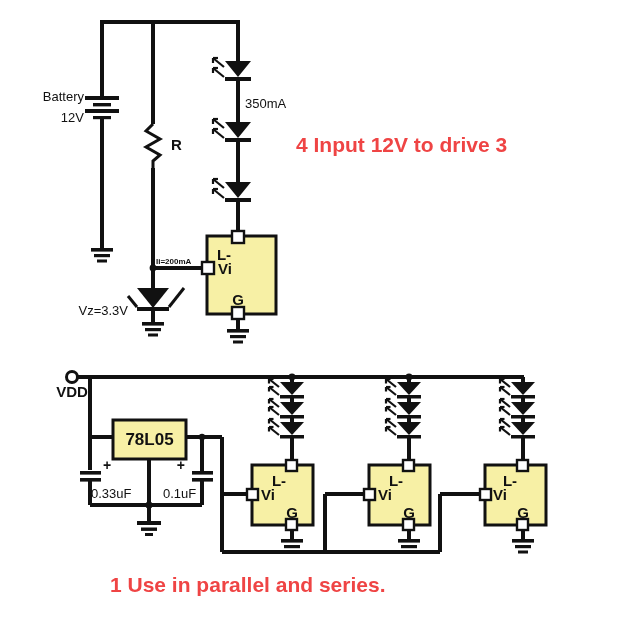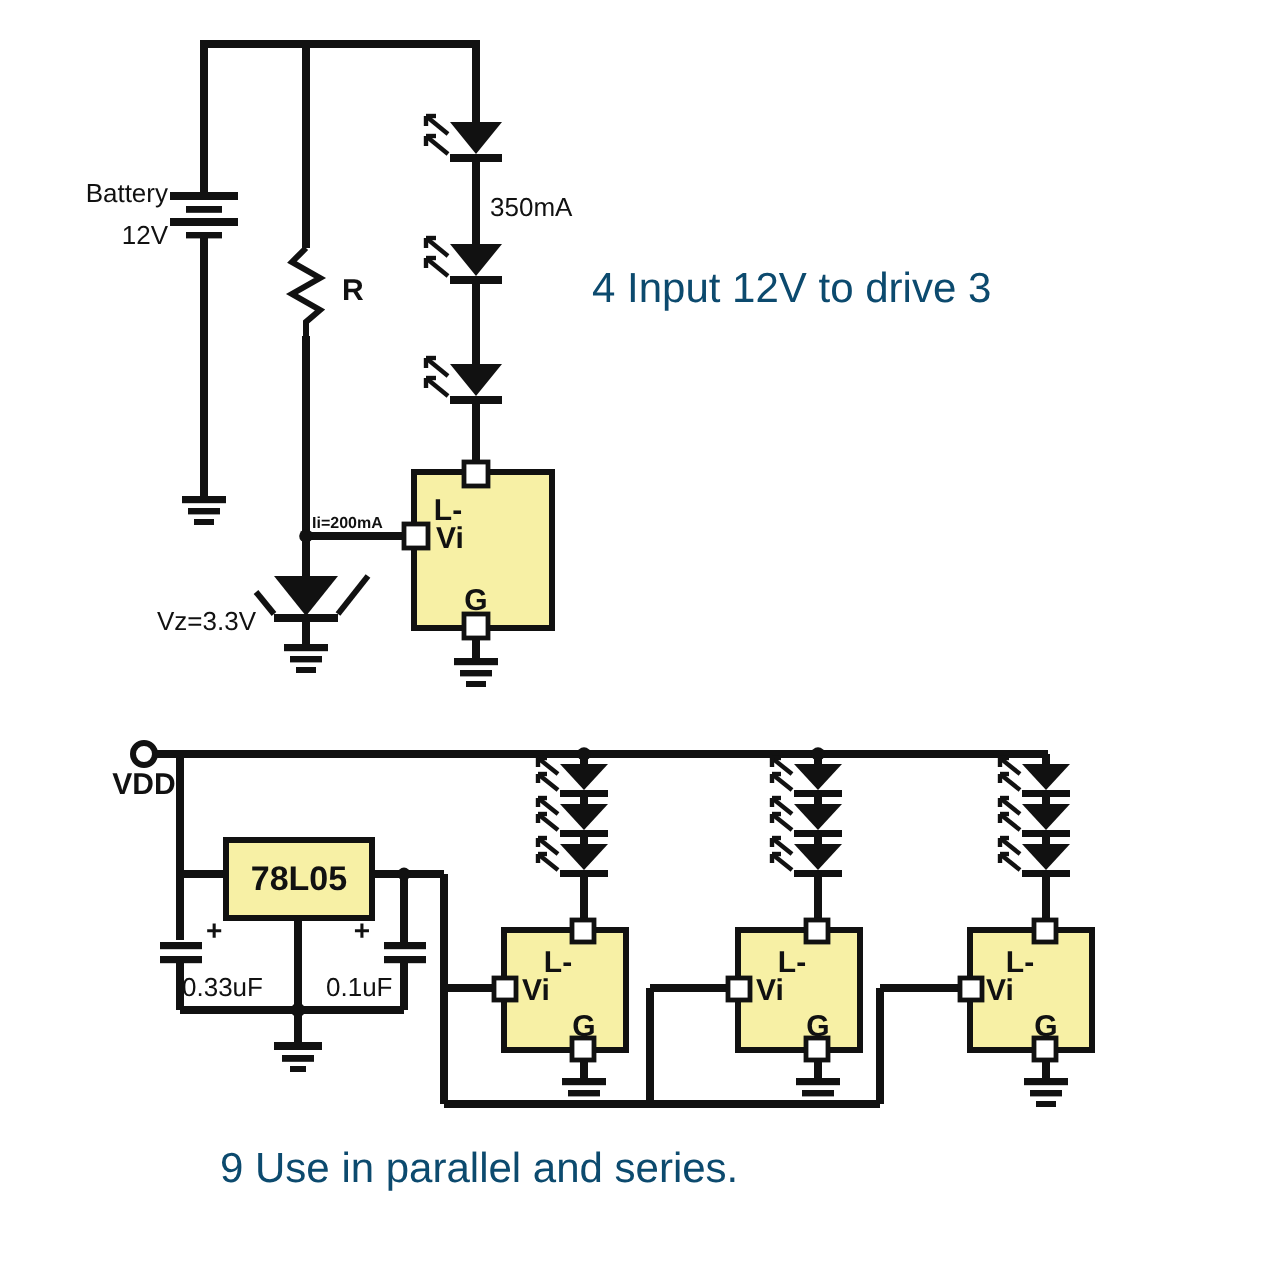--- a/index.html
+++ b/index.html
@@ -57,22 +57,22 @@
   }
   .lbl-plus {
     font-family: "Liberation Sans", sans-serif;
     fill: #111111;
     font-size: 14px;
     font-weight: bold;
   }
   .caption {
     position: absolute;
     font-family: "Liberation Sans", sans-serif;
-    font-weight: normal;
-    color: #0c4a6e;
+    font-weight: bold;
+    color: #ef4444;
     letter-spacing: 0px;
   }
   #caption-top {
     left: 296px;
     top: 131px;
     font-size: 21px;
     line-height: 27px;
     width: 330px;
   }
   #caption-bottom {
@@ -326,15 +326,15 @@
         <text class="lbl-bold" x="493" y="500" text-anchor="start">Vi</text>
         <text class="lbl-bold" x="523" y="518" text-anchor="middle">G</text>
       </g>
     </g>
   </svg>
 
   <div class="caption" id="caption-top">
     <div>4 Input 12V to drive 3</div>
   </div>
 
-  <div class="caption" id="caption-bottom">9 Use in parallel and series.</div>
+  <div class="caption" id="caption-bottom">1 Use in parallel and series.</div>
 
 </div>
 
 </body></html>

